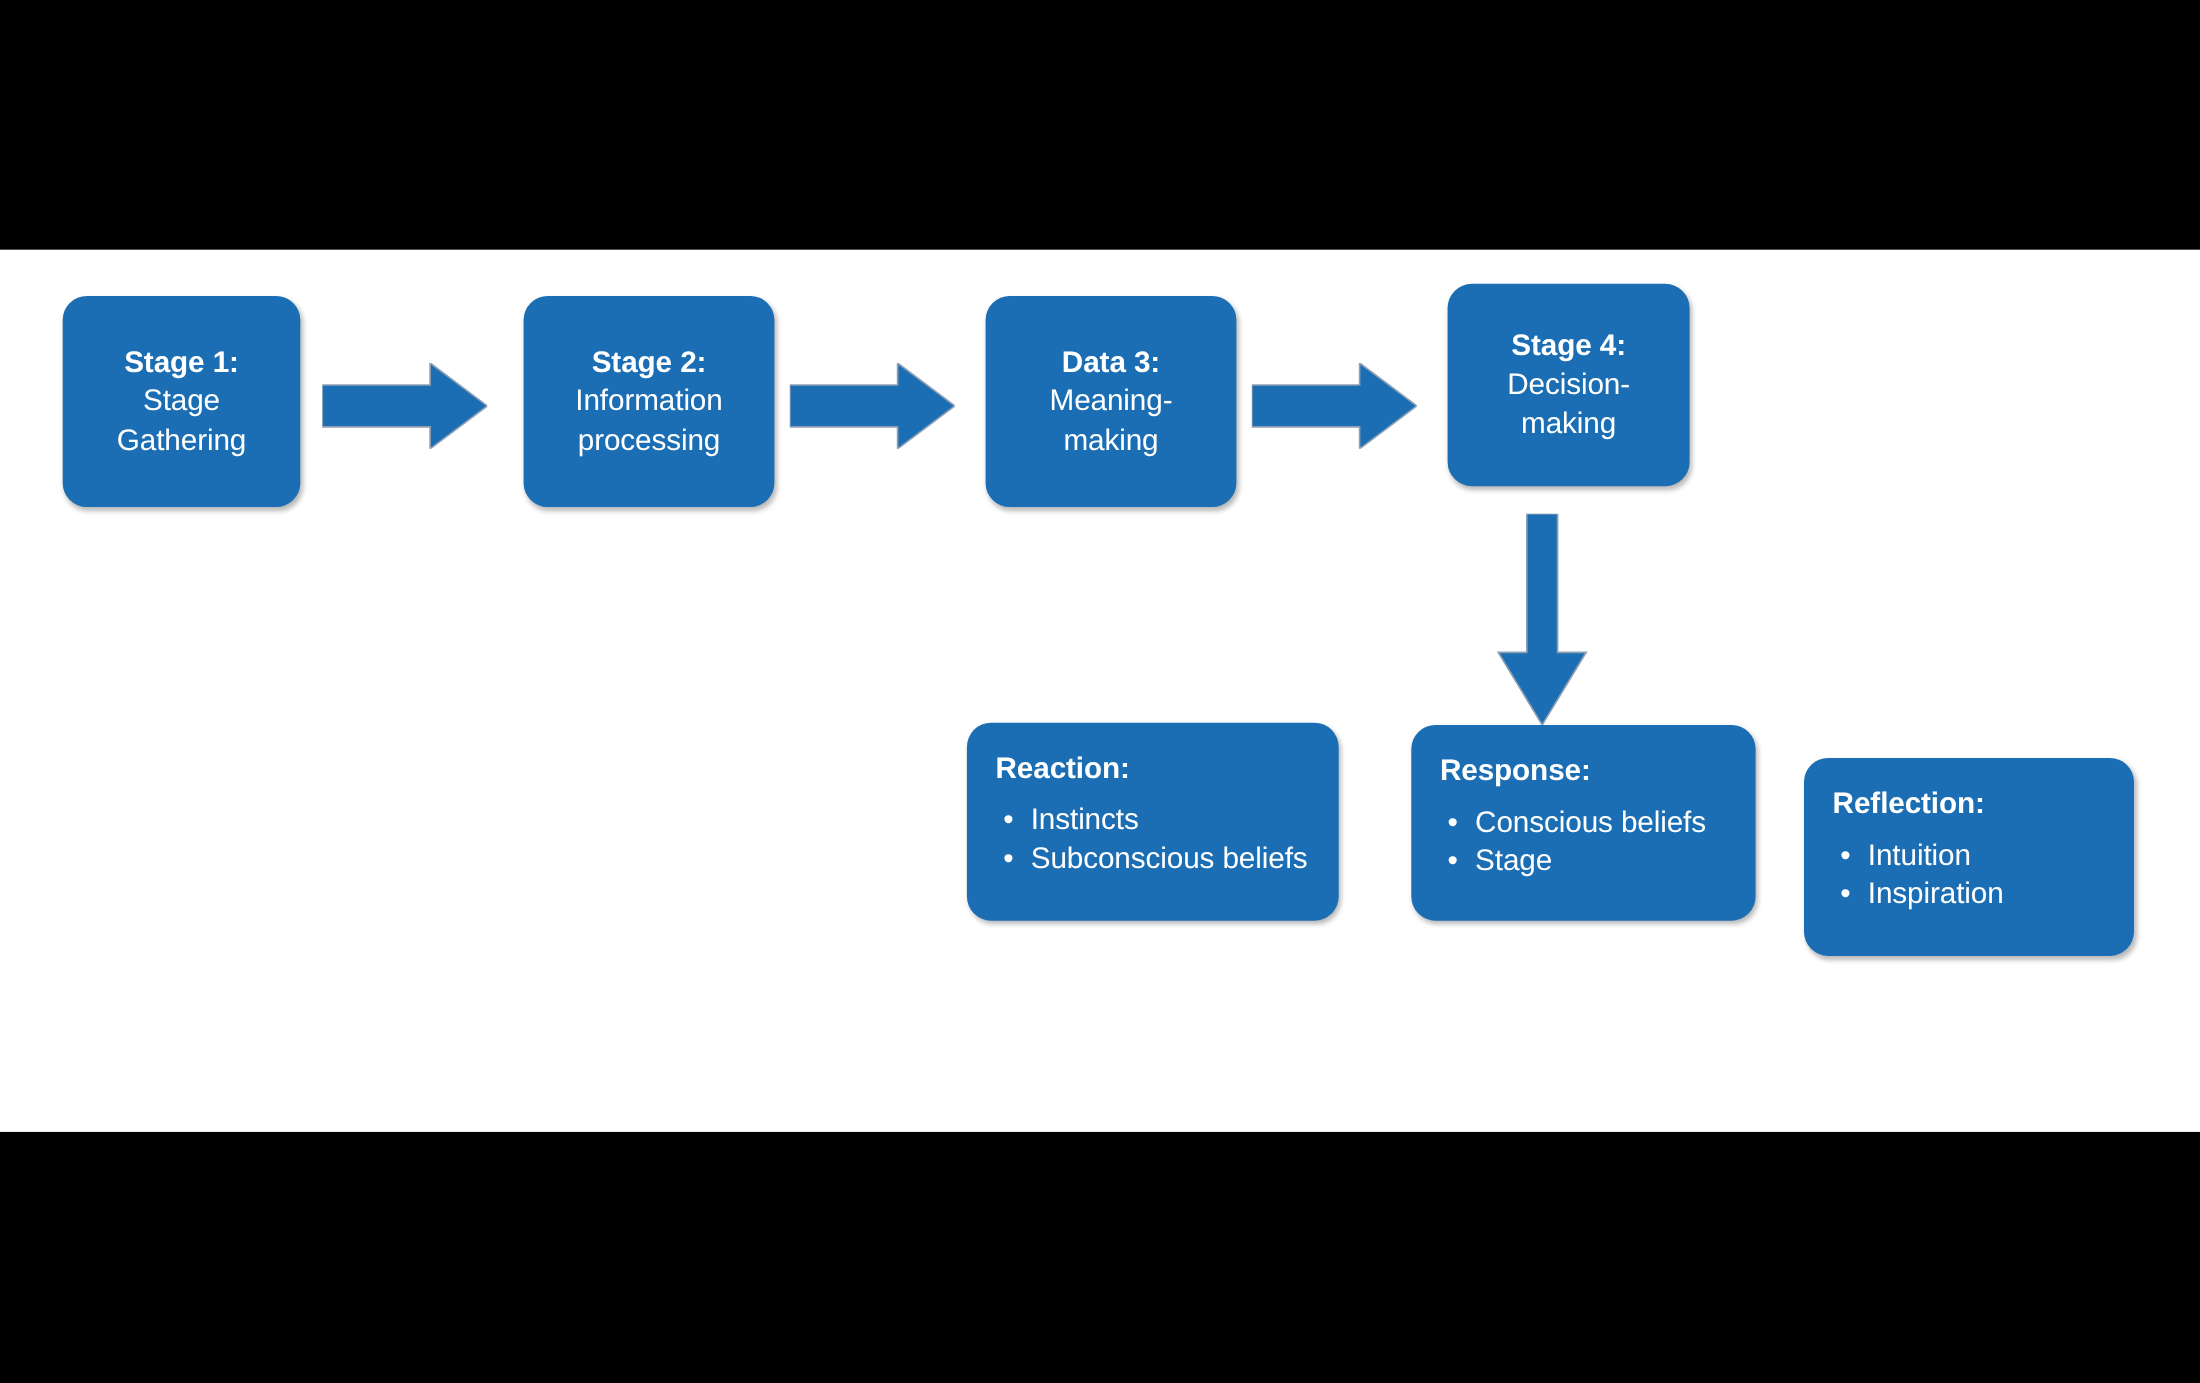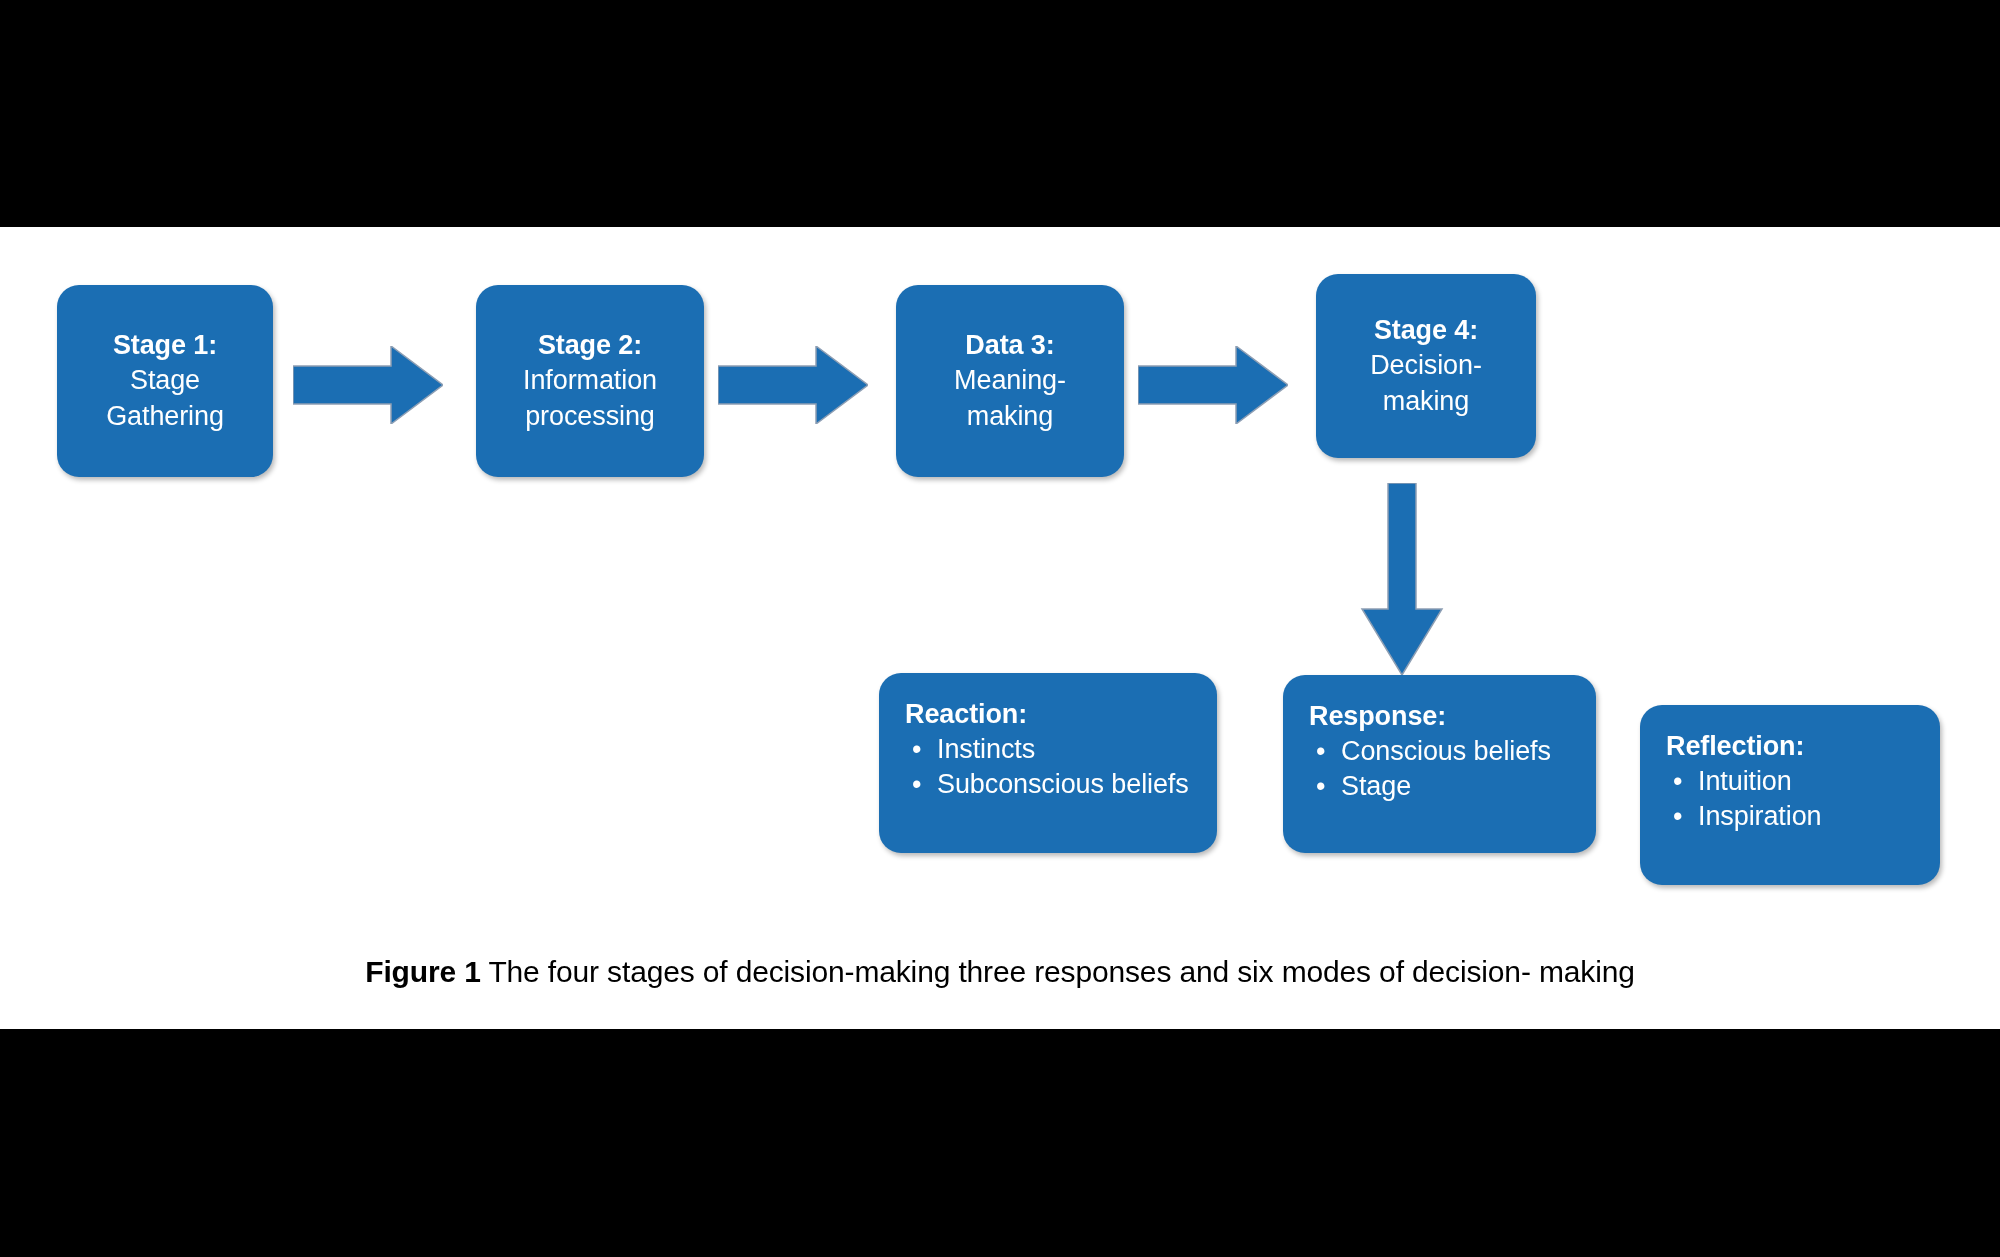--- a/index.html
+++ b/index.html
@@ -19,21 +19,21 @@
     left: 0;
     top: 227px;
     width: 2000px;
     height: 802px;
     background: #ffffff;
   }
 
   .canvas {
     position: absolute;
     left: 0;
-    top: 16px;
+    top: 0;
     width: 2000px;
     height: 746px;
   }
 
   
   .box {
     position: absolute;
     background: #1b6eb3;
     border-radius: 22px;
     box-sizing: border-box;
@@ -59,20 +59,21 @@
     font-size: 27px;
     letter-spacing: -0.1px;
   }
 
   
   .mode-box {
     padding: 26px 18px 20px 26px;
     display: flex;
     flex-direction: column;
     justify-content: flex-start;
+    gap: 12px;
   }
   .mode-title {
     font-weight: bold;
     font-size: 27px;
     margin-bottom: 2px;
     letter-spacing: -0.1px;
   }
   .mode-list {
     list-style: none;
     margin: 0;
@@ -194,18 +195,15 @@
           <span class="bullet">•</span>
           <span>Intuition</span>
         </li>
         <li>
           <span class="bullet">•</span>
           <span>Inspiration</span>
         </li>
       </ul>
     </div>
 
-    <div id="caption">
-      <span class="cap-label">Figure 1</span><span> The four stages of decision-making three responses and six modes of decision- making</span>
-    </div>
 
   </div>
 </div>
 
 </body></html>

